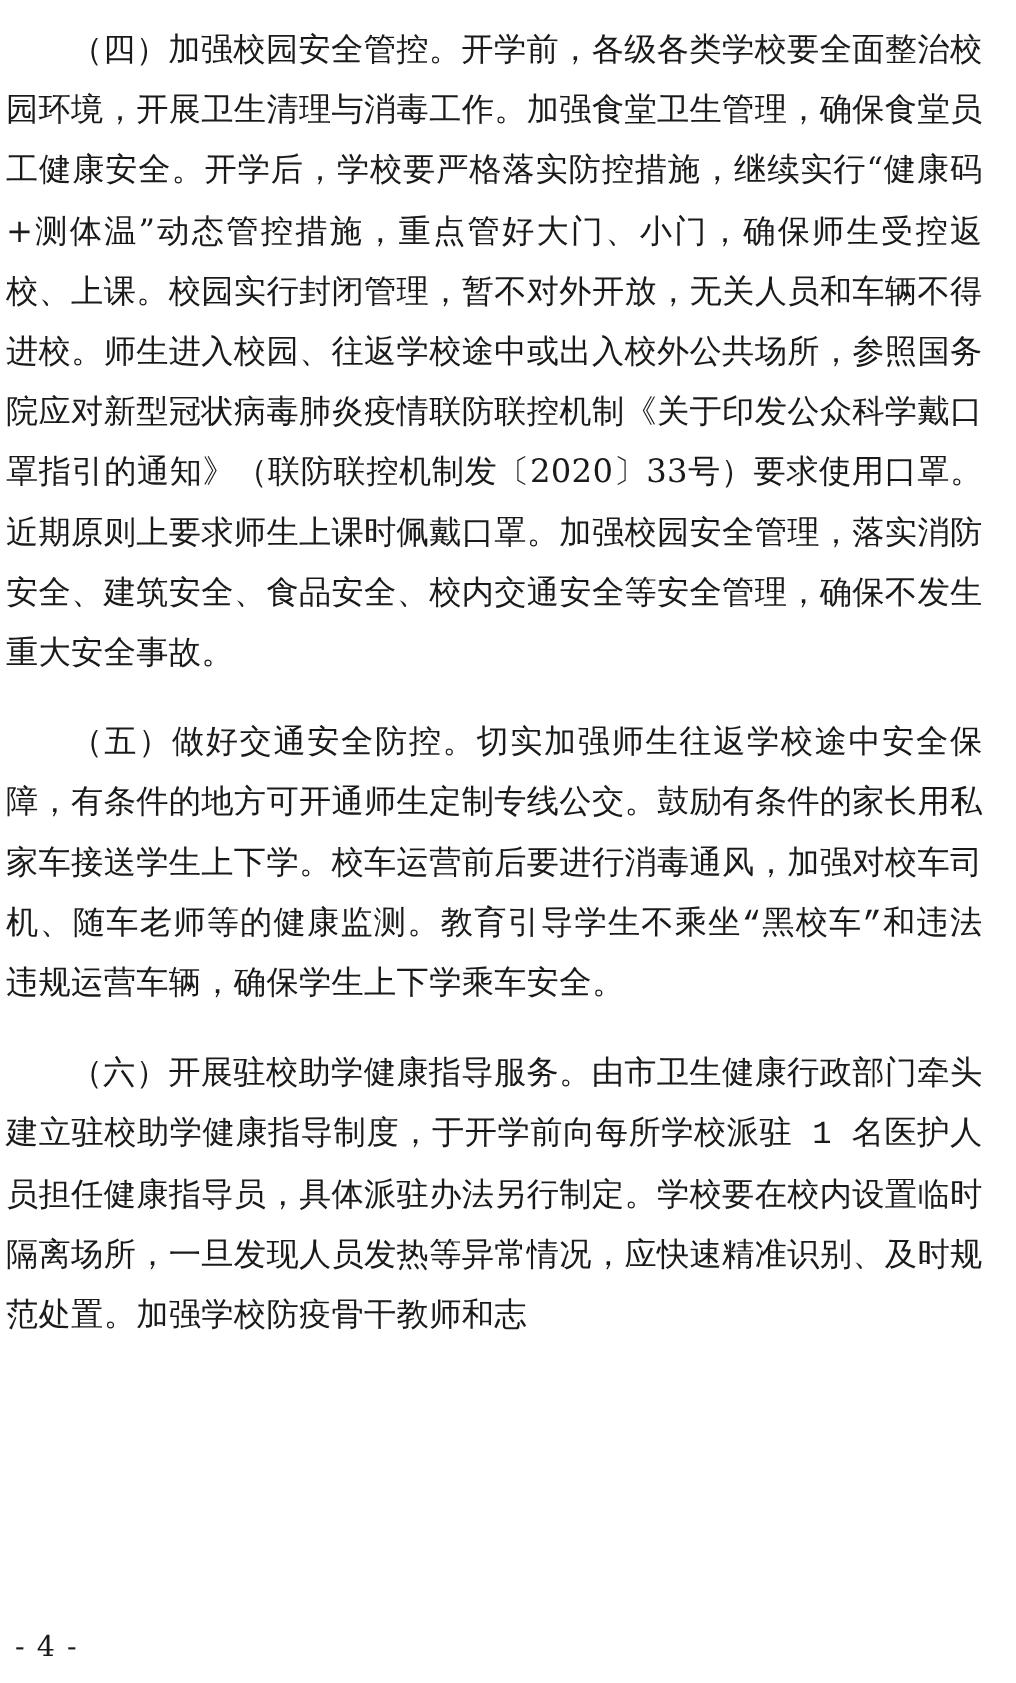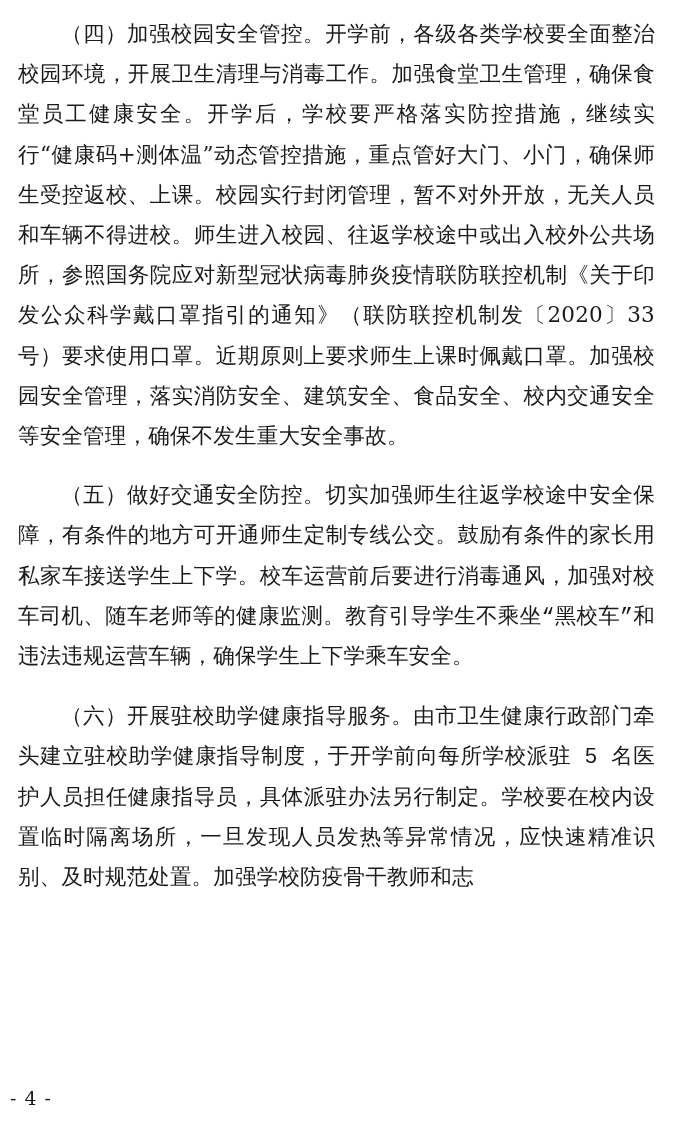--- a/index.html
+++ b/index.html
@@ -13,21 +13,21 @@
     font-family: "DejaVu Serif", "Liberation Serif", serif;
     color: #1a1a1a;
     position: relative;
     overflow: hidden;
   }
   .page {
     position: relative;
     width: 677px;
     height: 1122px;
     box-sizing: border-box;
-    padding: 14px 22px 0 18px;
+    padding: 14px 22px 0 4px;
   }
   .doc-body {
     display: block;
   }
   .para {
     font-size: 21.5px;
     line-height: 40.2px;
     text-align: justify;
     text-justify: inter-ideograph;
     margin: 0 0 0 0;
@@ -53,16 +53,16 @@
     font-family: "DejaVu Serif", "Liberation Serif", serif;
   }
 </style>
 </head>
 <body>
 
 <div class="page">
   <div class="doc-body">
     <p class="para">（四）加强校园安全管控。开学前，各级各类学校要全面整治校园环境，开展卫生清理与消毒工作。加强食堂卫生管理，确保食堂员工健康安全。开学后，学校要严格落实防控措施，继续实行“健康码+测体温”动态管控措施，重点管好大门、小门，确保师生受控返校、上课。校园实行封闭管理，暂不对外开放，无关人员和车辆不得进校。师生进入校园、往返学校途中或出入校外公共场所，参照国务院应对新型冠状病毒肺炎疫情联防联控机制《关于印发公众科学戴口罩指引的通知》（联防联控机制发〔2020〕33号）要求使用口罩。近期原则上要求师生上课时佩戴口罩。加强校园安全管理，落实消防安全、建筑安全、食品安全、校内交通安全等安全管理，确保不发生重大安全事故。</p>
     <p class="para spaced">（五）做好交通安全防控。切实加强师生往返学校途中安全保障，有条件的地方可开通师生定制专线公交。鼓励有条件的家长用私家车接送学生上下学。校车运营前后要进行消毒通风，加强对校车司机、随车老师等的健康监测。教育引导学生不乘坐“黑校车”和违法违规运营车辆，确保学生上下学乘车安全。</p>
-    <p class="para spaced">（六）开展驻校助学健康指导服务。由市卫生健康行政部门牵头建立驻校助学健康指导制度，于开学前向每所学校派驻 5 名医护人员担任健康指导员，具体派驻办法另行制定。学校要在校内设置临时隔离场所，一旦发现人员发热等异常情况，应快速精准识别、及时规范处置。加强学校防疫骨干教师和志</p>
+    <p class="para spaced">（六）开展驻校助学健康指导服务。由市卫生健康行政部门牵头建立驻校助学健康指导制度，于开学前向每所学校派驻 1 名医护人员担任健康指导员，具体派驻办法另行制定。学校要在校内设置临时隔离场所，一旦发现人员发热等异常情况，应快速精准识别、及时规范处置。加强学校防疫骨干教师和志</p>
   </div>
   <div class="footer">- 4 -</div>
 </div>
 
 </body></html>

